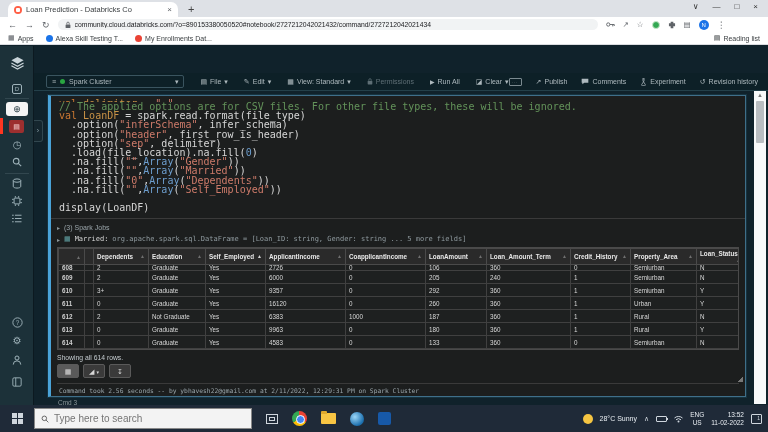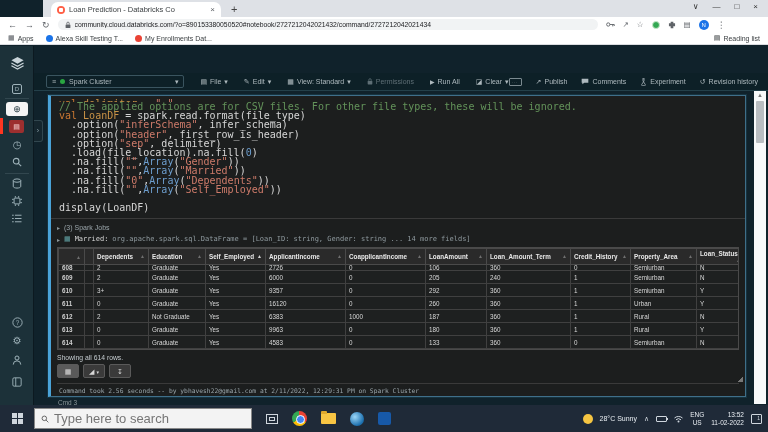--- a/index.html
+++ b/index.html
@@ -1,21 +1,21 @@
 <!DOCTYPE html>
 <html><head>
 <meta charset="utf-8">
 <style>
   * { margin:0; padding:0; box-sizing:border-box; }
   html,body { width:768px; height:432px; overflow:hidden; background:#000; }
   body { font-family:"Liberation Sans", sans-serif; }
   .screen { position:relative; width:768px; height:432px; background:#10222b; overflow:hidden; }
 
   
-  .tab-strip { position:absolute; top:0; left:0; right:0; height:17px; background:#dee1e6; display:flex; align-items:flex-end;margin-left:43px; }
+  .tab-strip { position:absolute; top:0; left:0; right:0; height:17px; background:#dee1e6; display:flex; align-items:flex-end; }
   .tab { display:flex; align-items:center; gap:4px; background:#fff; border-radius:7px 7px 0 0; height:15px; width:170px; margin-left:8px; padding:0 6px; font-size:7.5px; color:#3c4043; }
   .favicon { width:8px; height:8px; border-radius:50%; background:#ff5f46; flex:0 0 auto; position:relative; }
   .favicon::after{content:"";position:absolute;left:2px;top:2px;width:4px;height:4px;background:#fff;border-radius:1px;}
   .tab-title { white-space:nowrap; overflow:hidden; text-overflow:ellipsis; flex:1; }
   .tab-close { font-size:8px; color:#5f6368; }
   .new-tab { font-size:11px; color:#444; margin-left:10px; margin-bottom:2px; }
   .win-controls { margin-left:auto; display:flex; gap:14px; padding-right:10px; align-self:flex-start; margin-top:2px; font-size:8px; color:#333; }
 
   .address-bar { position:absolute; top:17px; left:0; right:0; height:15px; background:#fff; display:flex; align-items:center; gap:8px; padding:0 8px; }
   .nav-ic { font-size:9px; color:#5f6368; }
@@ -99,21 +99,21 @@
   .v-scrollbar { position:absolute; right:2px; top:45px; width:12px; height:313px; background:#f8f9fa; }
   .v-scrollbar .arrow { display:block; text-align:center; font-size:6px; color:#777; padding-top:1px; }
   .v-thumb { position:absolute; left:2px; top:10px; width:8px; height:42px; background:#b9bdc1; border-radius:1px; }
 
   
   .taskbar { position:absolute; left:0; top:405px; width:768px; height:27px; background:#1f2a38; display:flex; align-items:center; }
   .start { width:34px; height:100%; display:flex; align-items:center; justify-content:center; }
   .win-logo { display:grid; grid-template-columns:5px 5px; grid-template-rows:5px 5px; gap:1px; }
   .win-logo span { background:#cfd6dd; }
   .tb-search { width:218px; height:21px; background:#f3f3f3; border:1px solid #888; display:flex; align-items:center; gap:5px; padding:0 6px; }
-  .tb-search input { border:none; outline:none; background:transparent; font-size:13px; color:#444; width:180px; font-family:"Liberation Sans", sans-serif; }
+  .tb-search input { border:none; outline:none; background:transparent; font-size:10px; color:#444; width:180px; font-family:"Liberation Sans", sans-serif; }
   .task-ic { margin-left:14px; display:flex; align-items:center; }
   .chrome-ic { width:15px; height:15px; border-radius:50%; background:conic-gradient(#ea4335 0 33%, #fbbc05 33% 66%, #34a853 66% 100%); position:relative; }
   .chrome-ic::after { content:""; position:absolute; left:4px; top:4px; width:7px; height:7px; border-radius:50%; background:#4285f4; border:1.5px solid #fff; }
   .folder-ic { width:15px; height:11px; background:#f8c543; border-radius:1px; position:relative; }
   .folder-ic::before { content:""; position:absolute; top:-2px; left:0; width:6px; height:3px; background:#e0a92d; border-radius:1px 1px 0 0; }
   .edge-ic { width:14px; height:14px; border-radius:50%; background:radial-gradient(circle at 35% 35%, #9cd6f7, #1b6fae 70%); }
   .blue-app-ic { width:13px; height:13px; background:#1759a8; border-radius:2px; color:#fff; font-size:8px; text-align:center; line-height:13px; }
   .tv-ic { width:12px; height:10px; border:1px solid #cfd6dd; position:relative; }
   .tv-ic::before { content:""; position:absolute; left:2px; top:2px; right:2px; bottom:2px; border:1px solid #cfd6dd; }
   .tray { margin-left:auto; display:flex; align-items:center; gap:7px; padding-right:6px; color:#e8edf2; font-size:7px; }
@@ -323,21 +323,21 @@
       <div class="code"><div class="code-line clipped"><span class="tk-kw">val </span><span class="tk-vr">delimiter</span><span class="tk-pl"> = </span><span class="tk-st">","</span></div><div class="code-line"><span class="tk-cm">// The applied options are for CSV files. For other file types, these will be ignored.</span></div><div class="code-line"><span class="tk-kw">val </span><span class="tk-vr">LoanDF</span><span class="tk-pl"> = spark.read.format(file_type)</span></div><div class="code-line"><span class="tk-pl">  .option(</span><span class="tk-st">"inferSchema"</span><span class="tk-pl">, infer_schema)</span></div><div class="code-line"><span class="tk-pl">  .option(</span><span class="tk-st">"header"</span><span class="tk-pl">, first_row_is_header)</span></div><div class="code-line"><span class="tk-pl">  .option(</span><span class="tk-st">"sep"</span><span class="tk-pl">, delimiter)</span></div><div class="code-line"><span class="tk-pl">  .load(file_location).na.fill(</span><span class="tk-nm">0</span><span class="tk-pl">)</span></div><div class="code-line"><span class="tk-pl">  .na.fill(</span><span class="tk-st">""</span><span class="tk-pl">,</span><span class="tk-fn">Array</span><span class="tk-pl">(</span><span class="tk-st">"Gender"</span><span class="tk-pl">))</span></div><div class="code-line"><span class="tk-pl">  .na.fill(</span><span class="tk-st">""</span><span class="tk-pl">,</span><span class="tk-fn">Array</span><span class="tk-pl">(</span><span class="tk-st">"Married"</span><span class="tk-pl">))</span></div><div class="code-line"><span class="tk-pl">  .na.fill(</span><span class="tk-st">"0"</span><span class="tk-pl">,</span><span class="tk-fn">Array</span><span class="tk-pl">(</span><span class="tk-st">"Dependents"</span><span class="tk-pl">))</span></div><div class="code-line"><span class="tk-pl">  .na.fill(</span><span class="tk-st">""</span><span class="tk-pl">,</span><span class="tk-fn">Array</span><span class="tk-pl">(</span><span class="tk-st">"Self_Employed"</span><span class="tk-pl">))</span></div><div class="code-line">&nbsp;</div><div class="code-line"><span class="tk-pl">display(LoanDF)</span></div></div>
       <div class="results">
         <div class="expander-row">
           <span class="exp-arrow">▸</span>
           <span>(3) Spark Jobs</span>
         </div>
         <div class="expander-row">
           <span class="exp-arrow">▸</span>
           <span class="df-table-ic">▦</span>
           <span class="df-name">Married:</span>
-          <span class="df-type">org.apache.spark.sql.DataFrame = [Loan_ID: string, Gender: string ... 14 more fields]</span>
+          <span class="df-type">org.apache.spark.sql.DataFrame = [Loan_ID: string, Gender: string ... 5 more fields]</span>
         </div>
         <div class="table-wrap">
           <table class="result-table">
             <colgroup>
                 <col class="c1">
                 <col class="c2">
                 <col class="c3">
                 <col class="c4">
                 <col class="c5">
                 <col class="c6">

